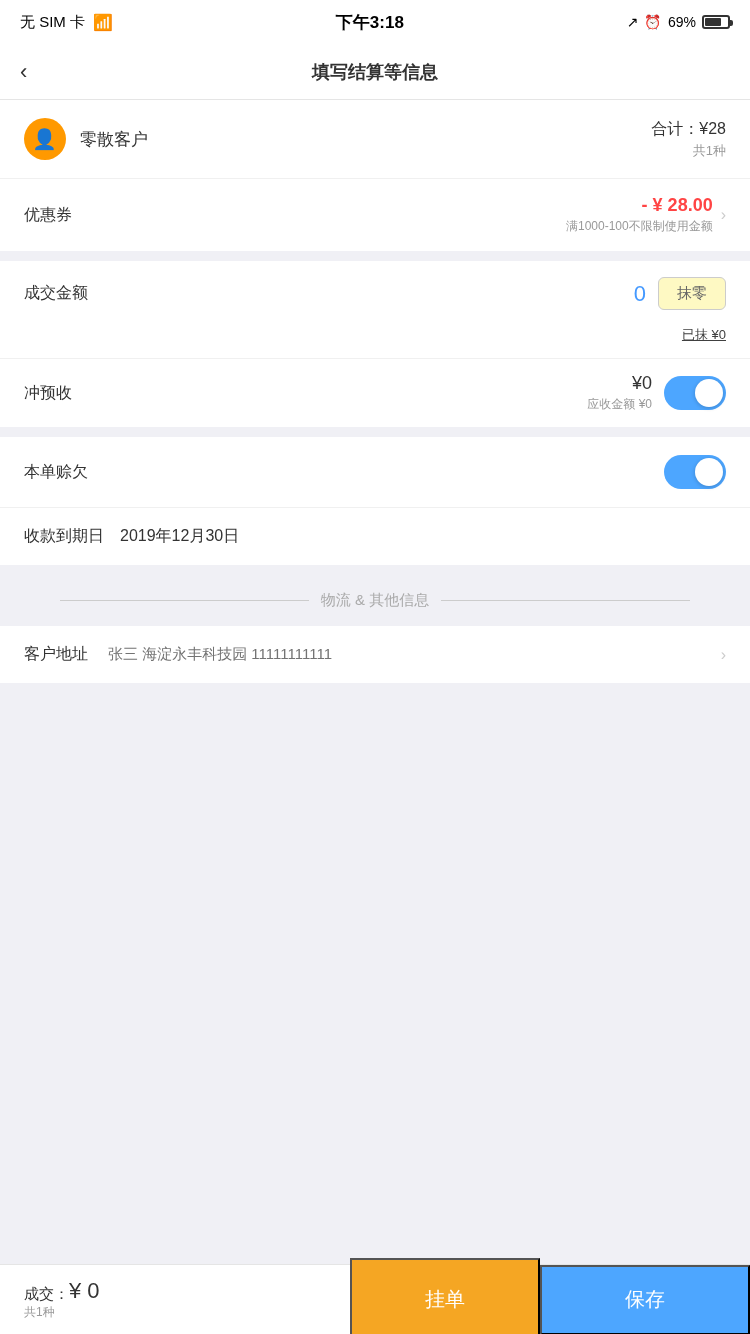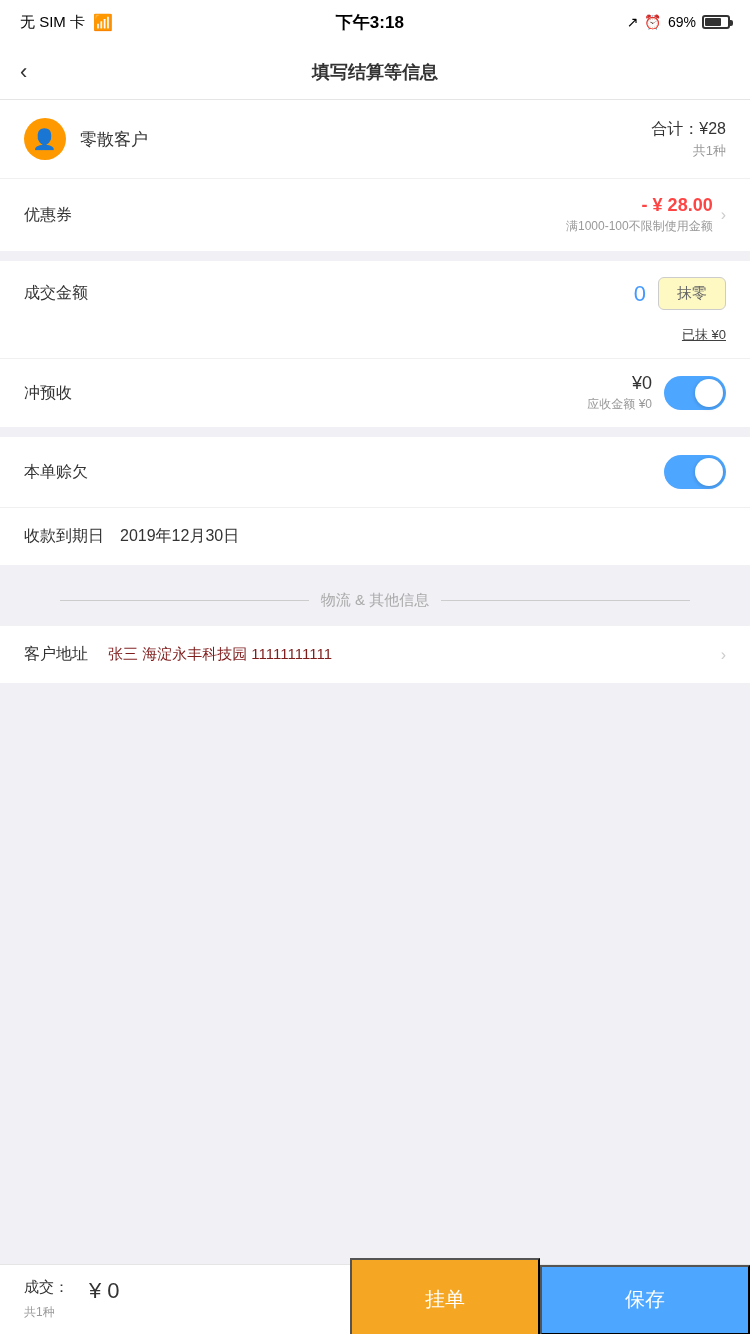--- a/index.html
+++ b/index.html
@@ -300,21 +300,21 @@
       align-items: center;
       justify-content: space-between;
     }
     .address-label {
       font-size: 16px;
       color: #333;
       flex-shrink: 0;
     }
     .address-value {
       font-size: 15px;
-      color: #7f1d1d;
+      color: #737373;
       margin-left: 20px;
       flex: 1;
     }
 
     
     .bottom-bar {
       position: fixed;
       bottom: 0;
       left: 0;
       width: 750px;
@@ -473,21 +473,21 @@
       <span class="address-value">张三 海淀永丰科技园 11111111111</span>
       <span class="chevron-icon">›</span>
     </div>
   </div>
 
   <div class="spacer"></div>
 </div>
 
 <div class="bottom-bar">
   <div class="bottom-summary">
-    <div style="display:flex; align-items:flex-start; gap:20px;">
+    <div style="display:flex; align-items:flex-end; gap:0;">
       <span class="bottom-deal-label">成交：</span>
       <span class="bottom-amount">¥ 0</span>
     </div>
     <div class="bottom-count">共1种</div>
   </div>
   <button class="btn-hold">挂单</button>
   <button class="btn-save">保存</button>
 </div>
 
 </body></html>

